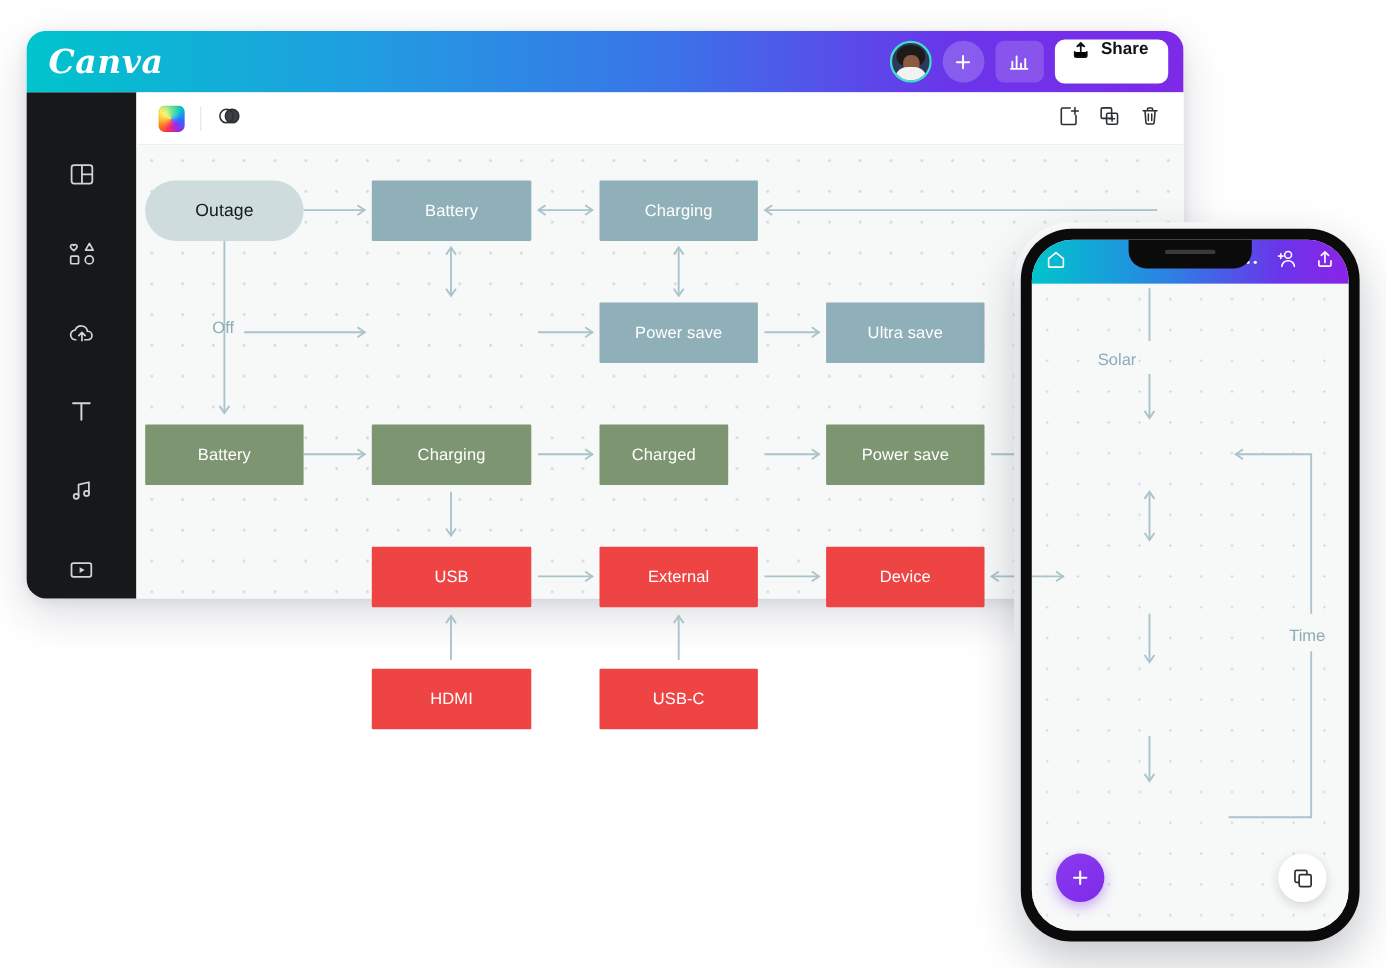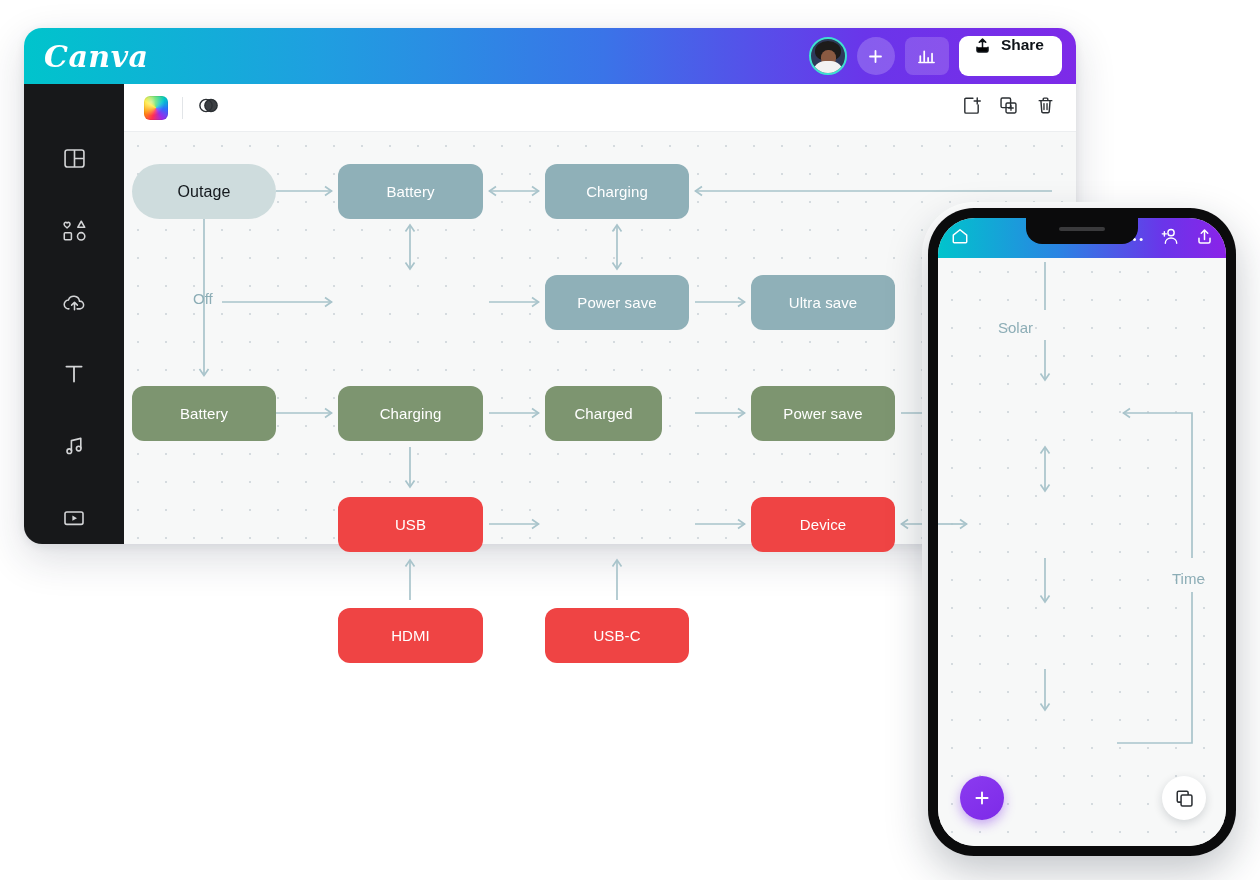--- a/index.html
+++ b/index.html
@@ -86,21 +86,21 @@
       #f7f8f8;
     overflow:hidden;
   }
   #canvas-bottom {
     position:absolute; left:100px; top:694px; width:952px; height:22px; background:#fff;
   }
 
   
   .node {
     position:absolute; display:flex; align-items:center; justify-content:center;
-    font-size:15px; color:#ffffff; border-radius:12px; text-align:center;
+    font-size:15px; color:#ffffff; border-radius:1px; text-align:center;
     letter-spacing:.1px; z-index: 4;
   }
   .node.pill { border-radius: 999px; color:#13181c; font-size:16px; }
   .t-teal  { background:#8fb0b8; }
   .t-olive { background:#7d9570; }
   .t-sage  { background:#ef4444; }
   .t-pale  { background:#cedcdd; }
 
   .edge-label {
     position:absolute; color:#8cadb6; font-size:15px; z-index:5;
@@ -349,20 +349,21 @@
   <div class="node pill t-pale" style="left:132px;top:164px;width:144px;height:55px;">Outage</div>
   <div class="node t-teal" style="left:338px;top:164px;width:145px;height:55px;">Battery</div>
   <div class="node t-teal" style="left:545px;top:164px;width:144px;height:55px;">Charging</div>
   <div class="node t-teal" style="left:545px;top:275px;width:144px;height:55px;">Power save</div>
   <div class="node t-teal" style="left:751px;top:275px;width:144px;height:55px;">Ultra save</div>
   <div class="node t-olive" style="left:132px;top:386px;width:144px;height:55px;">Battery</div>
   <div class="node t-olive" style="left:338px;top:386px;width:145px;height:55px;">Charging</div>
   <div class="node t-olive" style="left:545px;top:386px;width:117px;height:55px;">Charged</div>
   <div class="node t-olive" style="left:751px;top:386px;width:144px;height:55px;">Power save</div>
   <div class="node t-sage" style="left:338px;top:497px;width:145px;height:55px;">USB</div>
+  <div class="node t-sage" style="left:545px;top:497px;width:144px;height:55px;">External</div>
   <div class="node t-sage" style="left:338px;top:608px;width:145px;height:55px;">HDMI</div>
   <div class="node t-sage" style="left:751px;top:497px;width:144px;height:55px;">Device</div>
   <div class="node t-sage" style="left:545px;top:608px;width:144px;height:55px;">USB-C</div>
 
   <div class="edge-label" style="left:193px;top:290px;">Off</div>
 
   <div id="phone">
     <div id="phone-screen">
       <div id="phone-header">
         <div>

